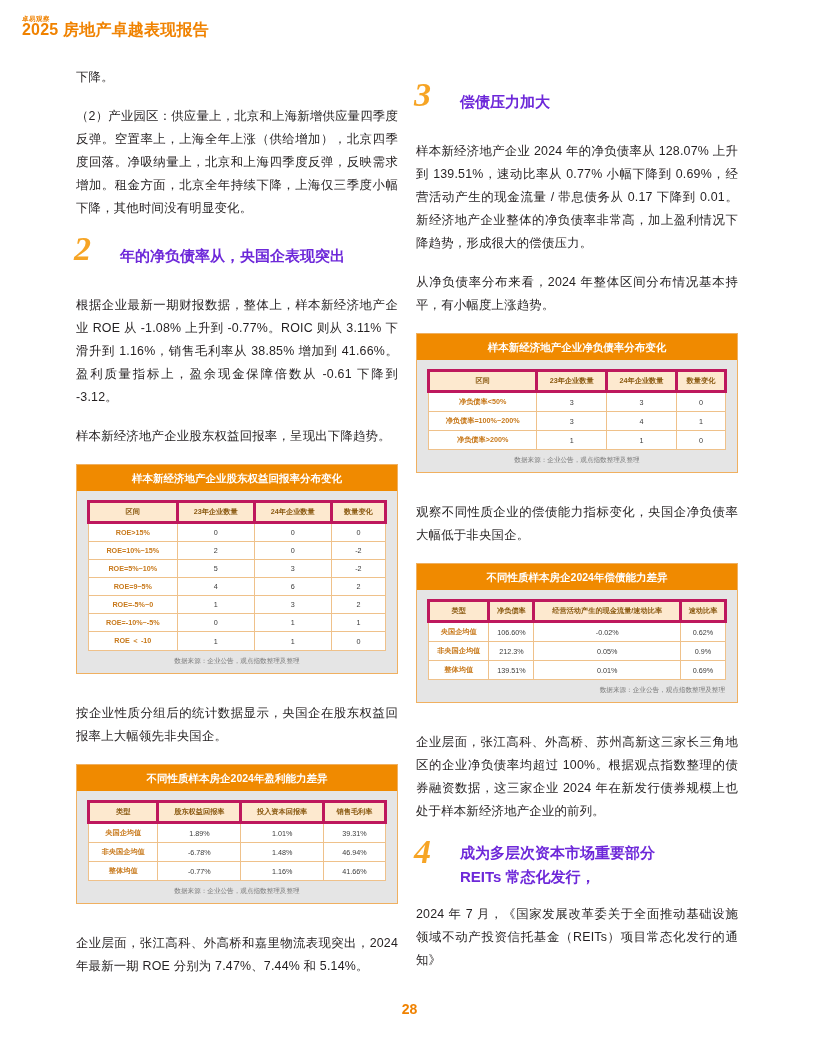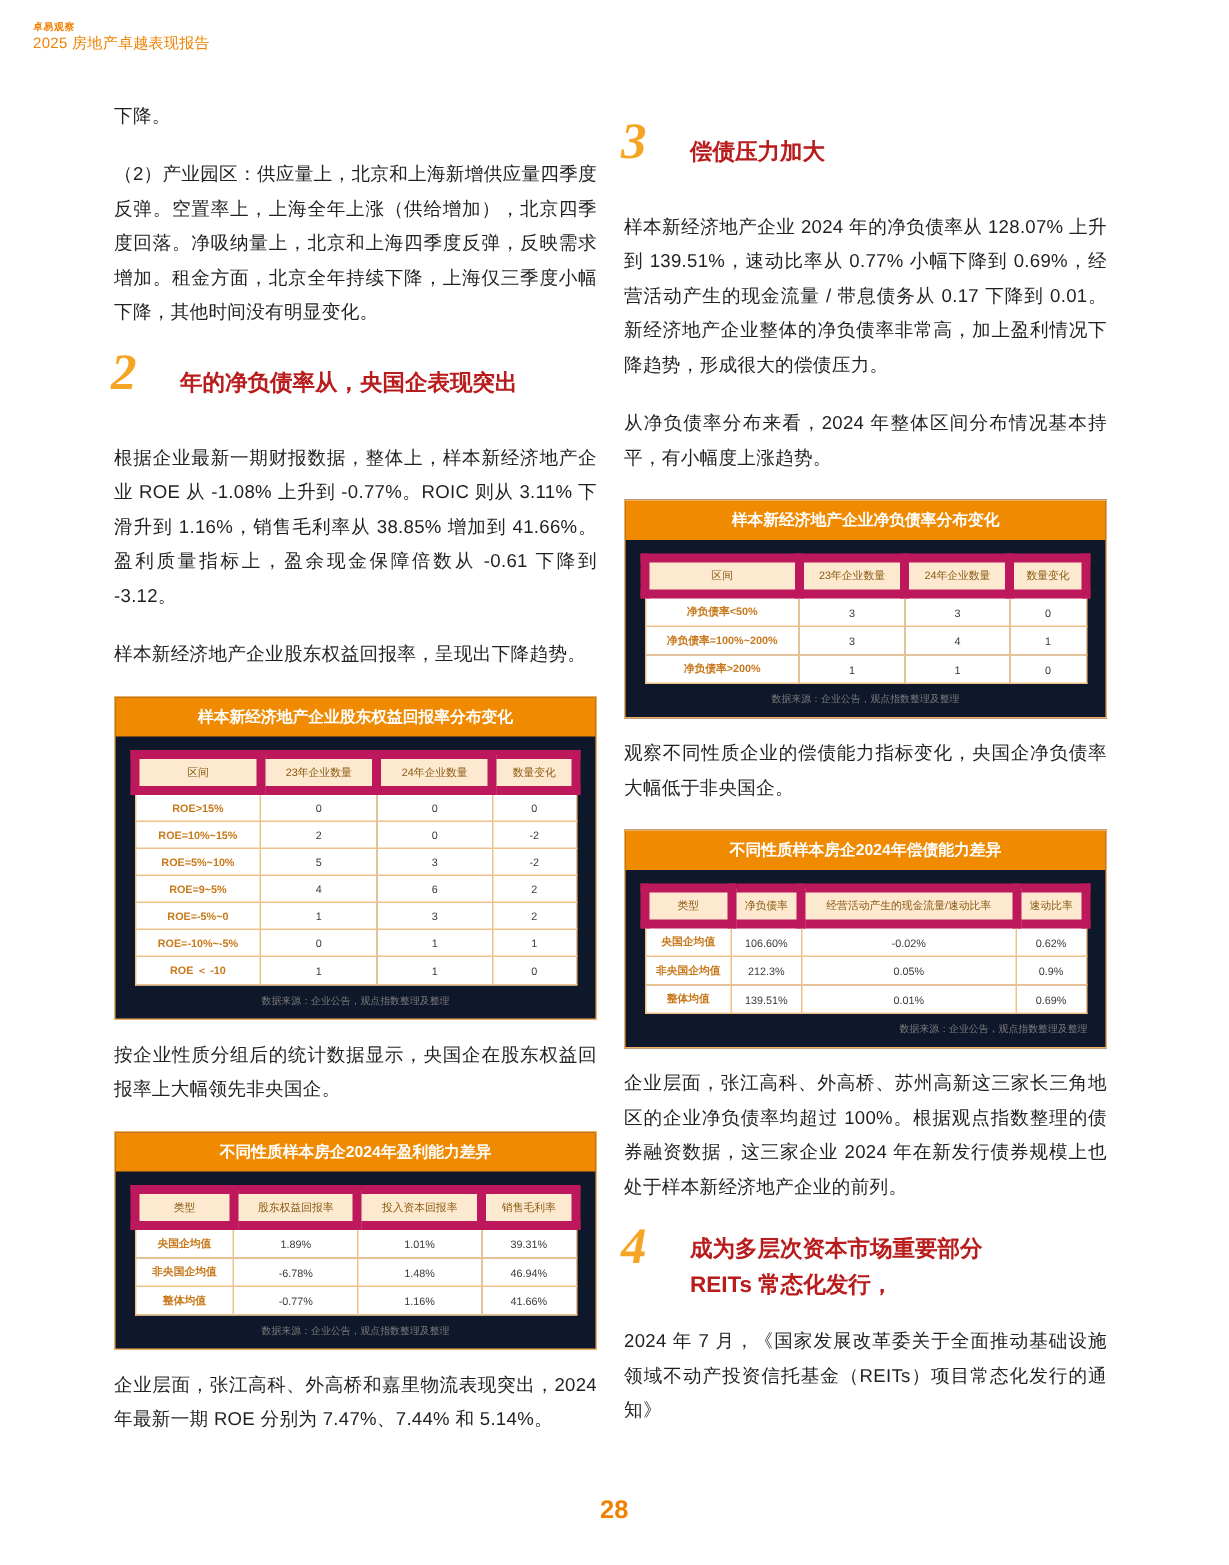--- a/index.html
+++ b/index.html
@@ -15,21 +15,21 @@
     position:relative;width:819px;height:1043px;box-sizing:border-box;
   }
   
   .masthead{
     position:absolute;left:22px;top:14px;
   }
   .masthead .line1{
     font-size:6.5px;color:#f08200;letter-spacing:.5px;font-weight:bold;line-height:9px;
   }
   .masthead .line2{
-    font-size:10px;color:#f08200;font-weight:normal;line-height:13px;letter-spacing:.2px;
+    font-size:16px;color:#f08200;font-weight:bold;line-height:13px;letter-spacing:.2px;
   }
   
   .col{
     position:absolute;top:66px;width:322px;
   }
   .col-left{left:76px;}
   .col-right{left:416px;}
   p.body{
     font-size:12.4px;line-height:23px;color:#231f20;margin:0 0 16px 0;text-align:justify;
     letter-spacing:.2px;
@@ -39,51 +39,51 @@
     position:relative;margin:18px 0 14px 0;min-height:42px;
   }
   .heading .num{
     position:absolute;left:-2px;top:-6px;
     font-size:34px;line-height:34px;color:#f6a01a;
     font-family:"Liberation Serif",serif;font-style:italic;font-weight:bold;
     opacity:.95;
   }
   .heading .htext{
     display:block;margin-left:44px;padding-top:6px;
-    font-size:15px;font-weight:bold;color:#b91c1c;line-height:24px;
+    font-size:15px;font-weight:bold;color:#6d28d9;line-height:24px;
   }
   .heading.two-line .htext{padding-top:0;}
   
   .tbl-wrap{
-    border:1px solid #f0b060;background:#0f172a;margin:4px 0 12px 0;padding:0;
+    border:1px solid #f0b060;background:#e5e5e5;margin:4px 0 28px 0;padding:0;
   }
   .tbl-title{
     background:#f08a00;color:#ffffff;font-size:10.5px;font-weight:bold;
     text-align:center;padding:6px 4px;line-height:14px;
   }
   table.dt{
     border-collapse:collapse;width:calc(100% - 20px);margin:9px 10px 4px 10px;
     font-size:7.2px;color:#3a3a3a;
   }
   table.dt th{
-    background:#fde9cf;border:6px solid #be185d;font-weight:normal;
+    background:#fde9cf;border:3px solid #be185d;font-weight:bold;
     padding:4px 2px;text-align:center;color:#8a5a12;font-size:7.2px;
   }
   table.dt td{
     border:1px solid #efc18a;padding:4px 2px;text-align:center;background:#ffffff;
   }
   table.dt td.first{color:#c8791b;font-weight:bold;}
   .src{
     font-size:6.6px;color:#7a7a7a;text-align:center;padding:2px 0 7px 0;
   }
   .src.right{text-align:right;padding-right:12px;}
   
   .pagenum{
     position:absolute;left:0;right:0;bottom:26px;text-align:center;
-    font-size:17px;color:#f08200;font-weight:bold;
+    font-size:14px;color:#f08200;font-weight:bold;
   }
 </style>
 </head>
 <body>
 
 <div class="page">
 
   <div class="masthead">
     <div class="line1">卓易观察</div>
     <div class="line2">2025 房地产卓越表现报告</div>

